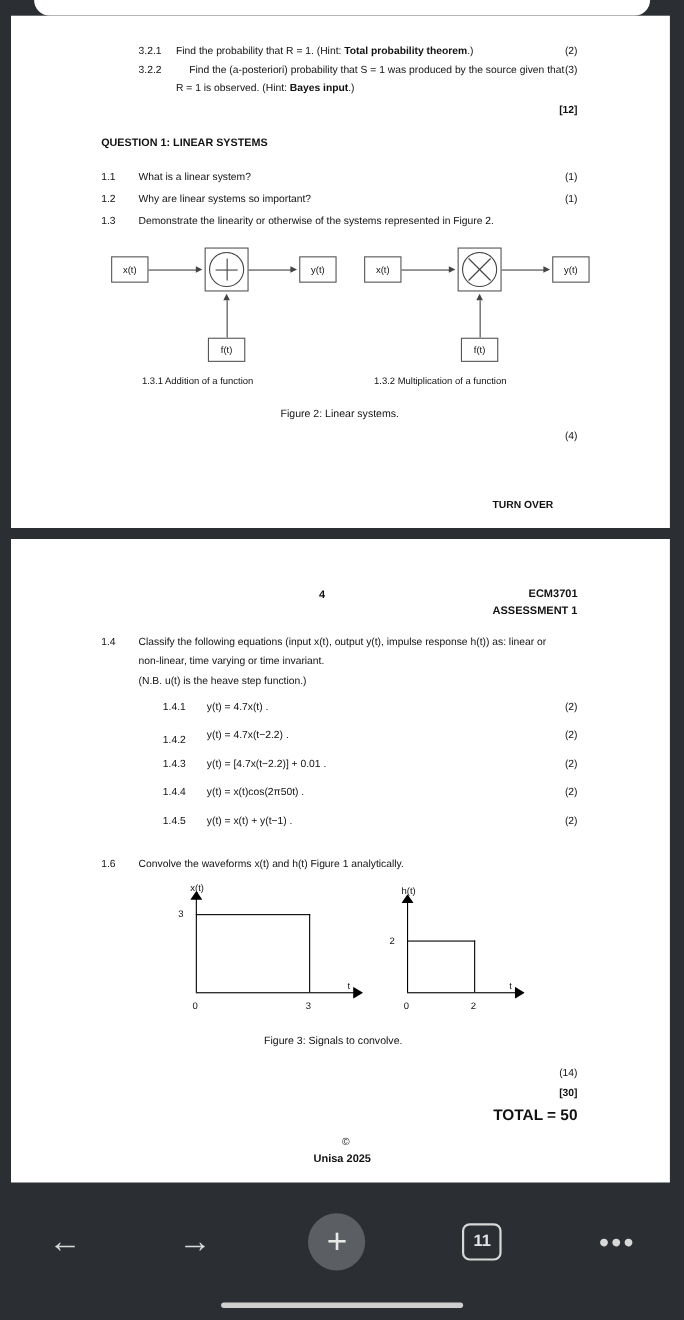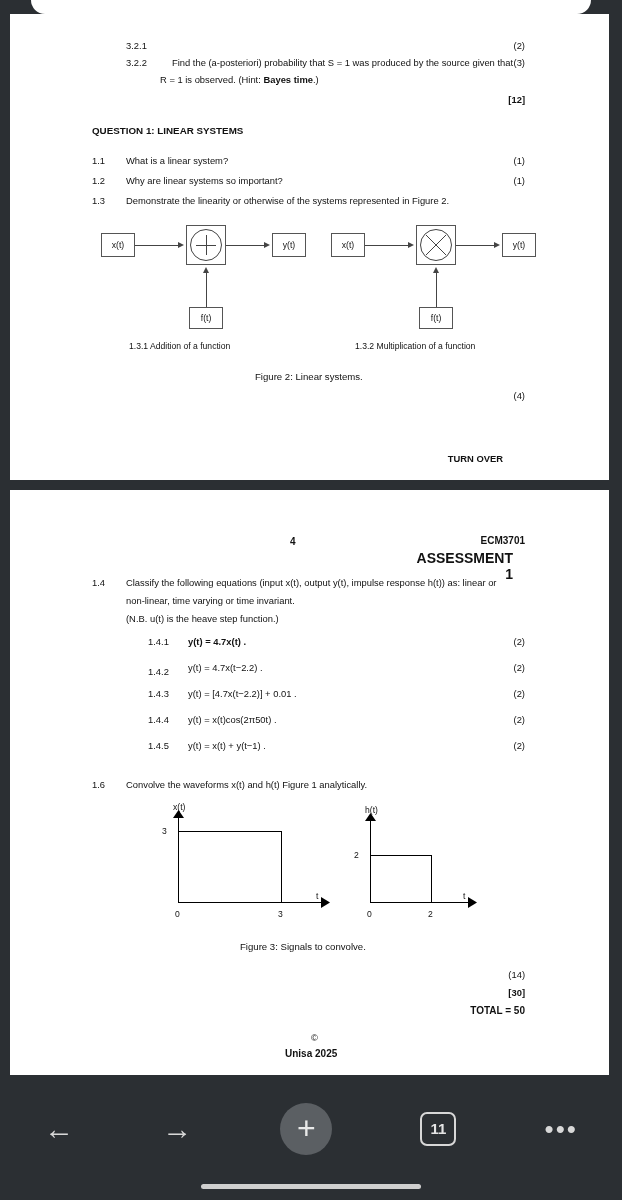--- a/index.html
+++ b/index.html
@@ -111,27 +111,28 @@
 
   <div class="top-bar">
     <div class="top-notch"></div>
   </div>
 
   <div class="pages">
 
     <div class="page page1">
 
       <div class="num" style="left:116px; top:26px;">3.2.1</div>
+      <div class="p" style="left:150px; top:26px;"><span>Find the probability that R = 1. (Hint: </span><span class="b">Total probability theorem</span><span>.)</span></div>
       <div class="right-num" style="left:470px; top:26px; width:45px;">(2)</div>
 
       <div class="num" style="left:116px; top:43px;">3.2.2</div>
       <div class="p" style="left:150px; top:43px;padding-left:12px;">Find the (a-posteriori) probability that S = 1 was produced by the source given that</div>
       <div class="right-num" style="left:470px; top:43px; width:45px;">(3)</div>
 
-      <div class="p" style="left:150px; top:60px;"><span>R = 1 is observed. (Hint: </span><span class="b">Bayes time</span><span>.)</span></div>
+      <div class="p" style="left:150px; top:60px;"><span>R = 1 is observed. (Hint: </span><span class="b">Bayes input</span><span>.)</span></div>
 
       <div class="right-num b" style="left:470px; top:80px; width:45px;">[12]</div>
 
       <div class="p b" style="left:82px; top:110px; font-size:9.8px;">QUESTION 1: LINEAR SYSTEMS</div>
 
       <div class="num" style="left:82px; top:141px;">1.1</div>
       <div class="p" style="left:116px; top:141px;">What is a linear system?</div>
       <div class="right-num" style="left:470px; top:141px; width:45px;">(1)</div>
 
       <div class="num" style="left:82px; top:161px;">1.2</div>
@@ -182,43 +183,43 @@
       <div class="arrow-r" style="left:484px; top:227.5px;"></div>
       <div class="box" style="left:492px; top:219px; width:34px; height:24px;">
           <span>y(t)</span>
         </div>
 
       <div class="vline" style="left:426px; top:259px; height:34px;"></div>
       <div class="arrow-u" style="left:422.5px; top:253px;"></div>
       <div class="box" style="left:409px; top:293px; width:34px; height:22px;">
           <span>f(t)</span>
         </div>
-      <div class="cap" style="left:345px; top:327px;">1.3.2 Multiplication of a function</div>
+      <div class="cap" style="left:330px; top:327px;">1.3.2 Multiplication of a function</div>
 
       <div class="p" style="left:245px; top:357px; font-size:9.6px;">Figure 2: Linear systems.</div>
       <div class="right-num" style="left:470px; top:376px; width:45px;">(4)</div>
 
       <div class="right-num b" style="left:433px; top:439px; width:60px;">TURN OVER</div>
     </div>
 
     <div class="gap"></div>
 
     <div class="page page2">
 
       <div class="p b" style="left:280px; top:45px; font-size:10px;">4</div>
       <div class="right-num b" style="left:430px; top:45px; width:85px; font-size:10px;">ECM3701</div>
-      <div class="right-num b" style="left:398px; top:60px; width:105px; font-size:14px;">ASSESSMENT 1</div>
+      <div class="right-num b" style="left:410px; top:60px; width:105px; font-size:10px;">ASSESSMENT 1</div>
 
       <div class="num" style="left:82px; top:87px;">1.4</div>
       <div class="p" style="left:116px; top:87px;">Classify the following equations (input x(t), output y(t), impulse response h(t)) as: linear or</div>
       <div class="p" style="left:116px; top:105px;">non-linear, time varying or time invariant.</div>
       <div class="p" style="left:116px; top:123px;">(N.B. u(t) is the heave step function.)</div>
 
       <div class="num" style="left:138px; top:146px;">1.4.1</div>
-      <div class="p" style="left:178px; top:146px;font-weight:bold;">y(t) = 4.7x(t) .</div>
+      <div class="p" style="left:178px; top:146px;">y(t) = 4.7x(t) .</div>
       <div class="right-num" style="left:470px; top:146px; width:45px;">(2)</div>
 
       <div class="num" style="left:138px; top:176px;">1.4.2</div>
       <div class="p" style="left:178px; top:172px;">y(t) = 4.7x(t−2.2) .</div>
       <div class="right-num" style="left:470px; top:172px; width:45px;">(2)</div>
 
       <div class="num" style="left:138px; top:198px;">1.4.3</div>
       <div class="p" style="left:178px; top:198px;">y(t) = [4.7x(t−2.2)] + 0.01 .</div>
       <div class="right-num" style="left:470px; top:198px; width:45px;">(2)</div>
 
@@ -262,21 +263,21 @@
       <div class="sig" style="left:421px; top:365px; width:1.4px; height:47px;"></div>
       <div class="cap" style="left:344px; top:360px;">2</div>
       <div class="cap" style="left:357px; top:419px;">0</div>
       <div class="cap" style="left:418px; top:419px;">2</div>
       <div class="cap" style="left:453px; top:401px;">t</div>
 
       <div class="p" style="left:230px; top:451px; font-size:9.6px;">Figure 3: Signals to convolve.</div>
 
       <div class="right-num" style="left:470px; top:479px; width:45px;">(14)</div>
       <div class="right-num b" style="left:470px; top:497px; width:45px;">[30]</div>
-      <div class="right-num b" style="left:425px; top:515px; width:90px; font-size:10px;">TOTAL = 50</div>
+      <div class="right-num b" style="left:425px; top:515px; width:90px; font-size:14px;">TOTAL = 50</div>
 
       <div class="p" style="left:301px; top:542px;">©</div>
       <div class="p b" style="left:275px; top:557px; font-size:10px;">Unisa 2025</div>
     </div>
 
   </div>
 
   <div class="toolbar">
     <div class="tb-row">
       <div class="tb-icon">←</div>

